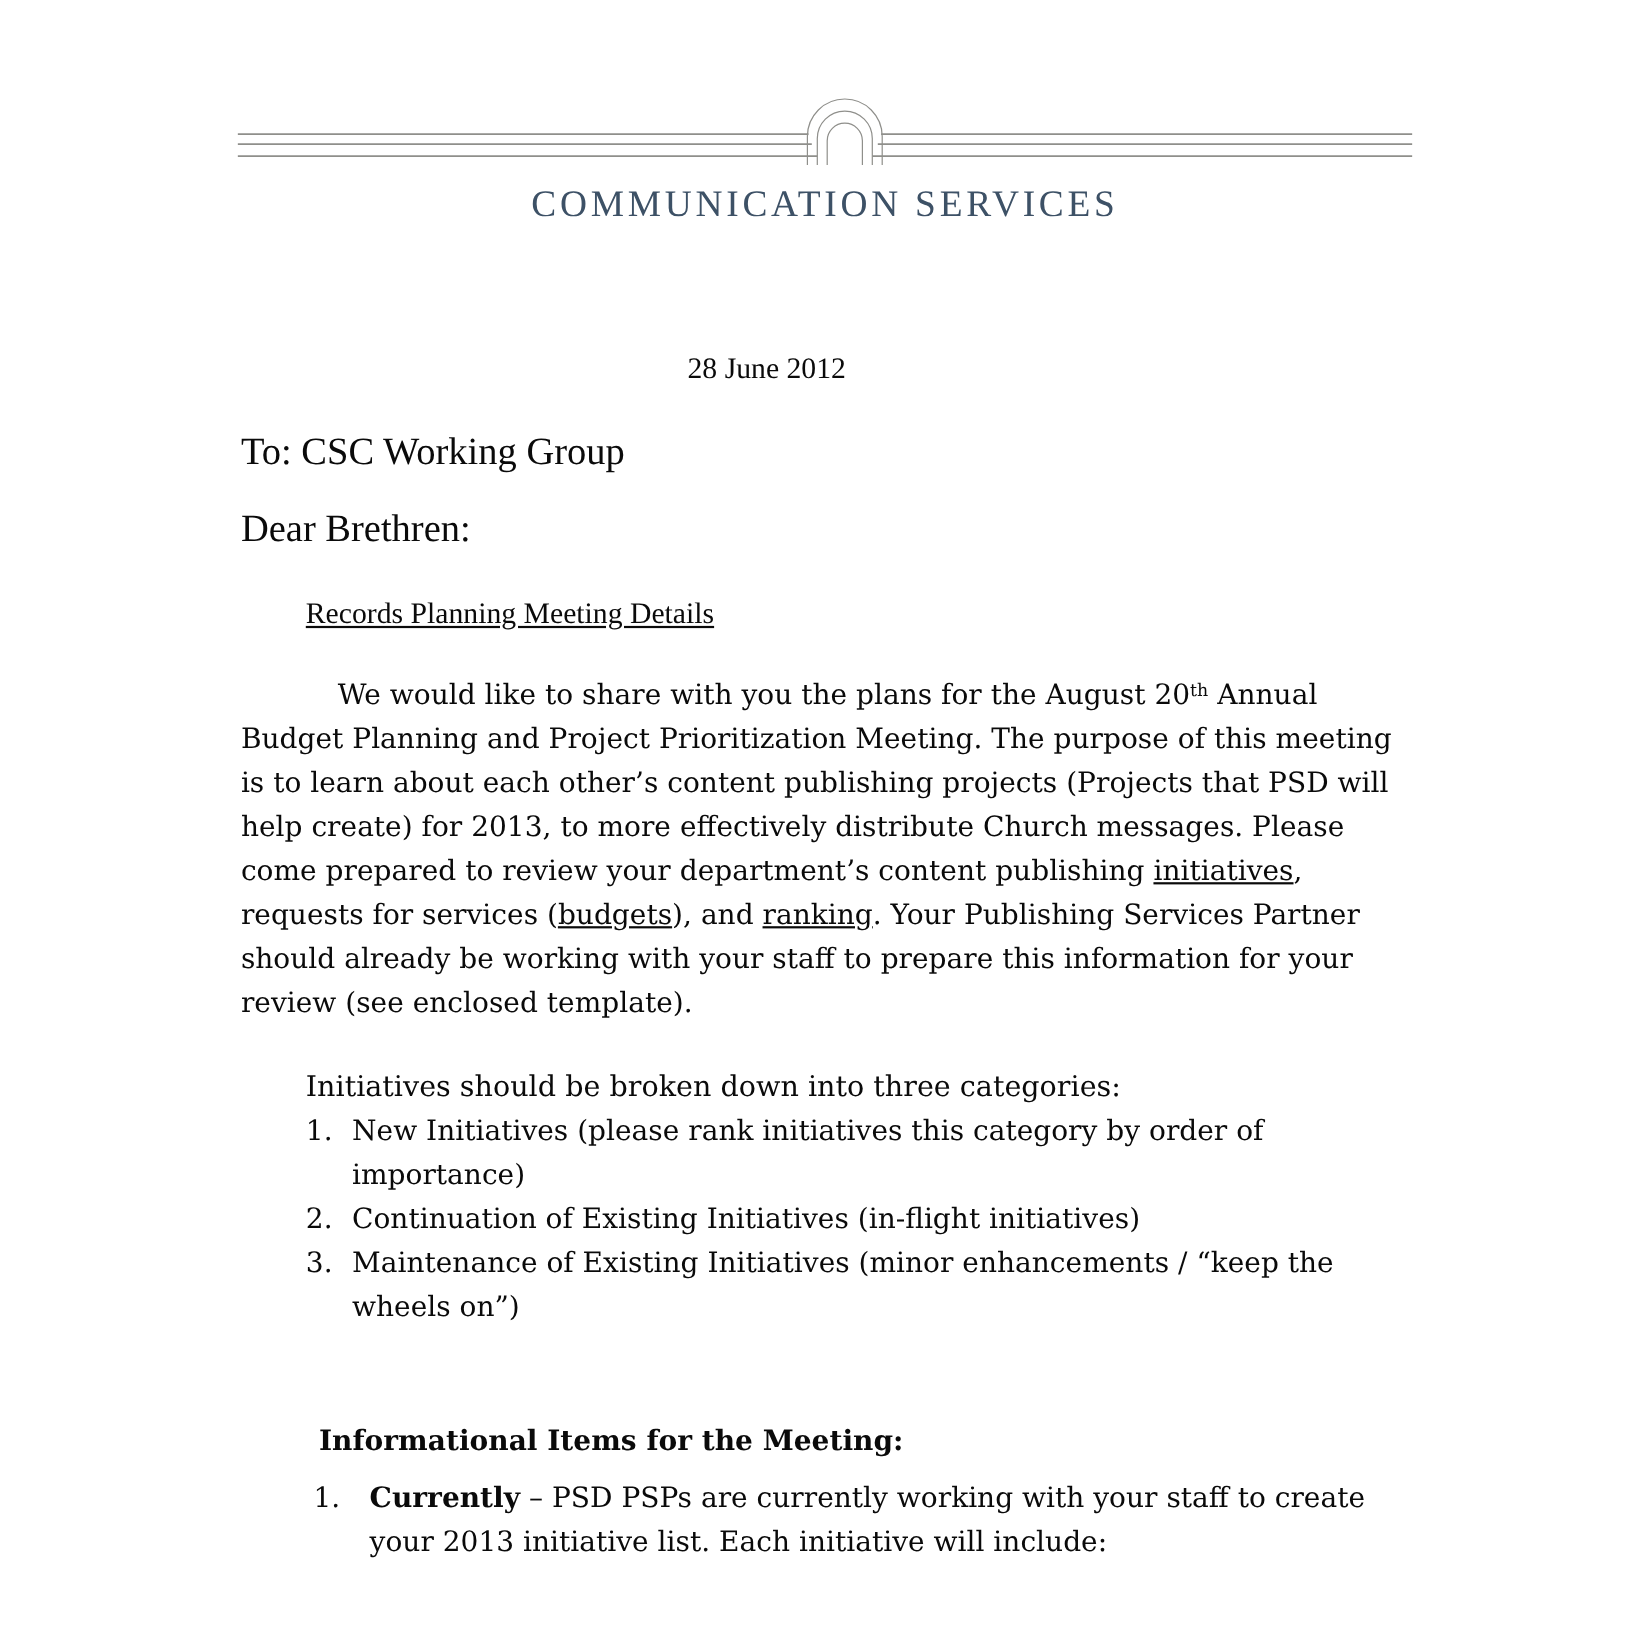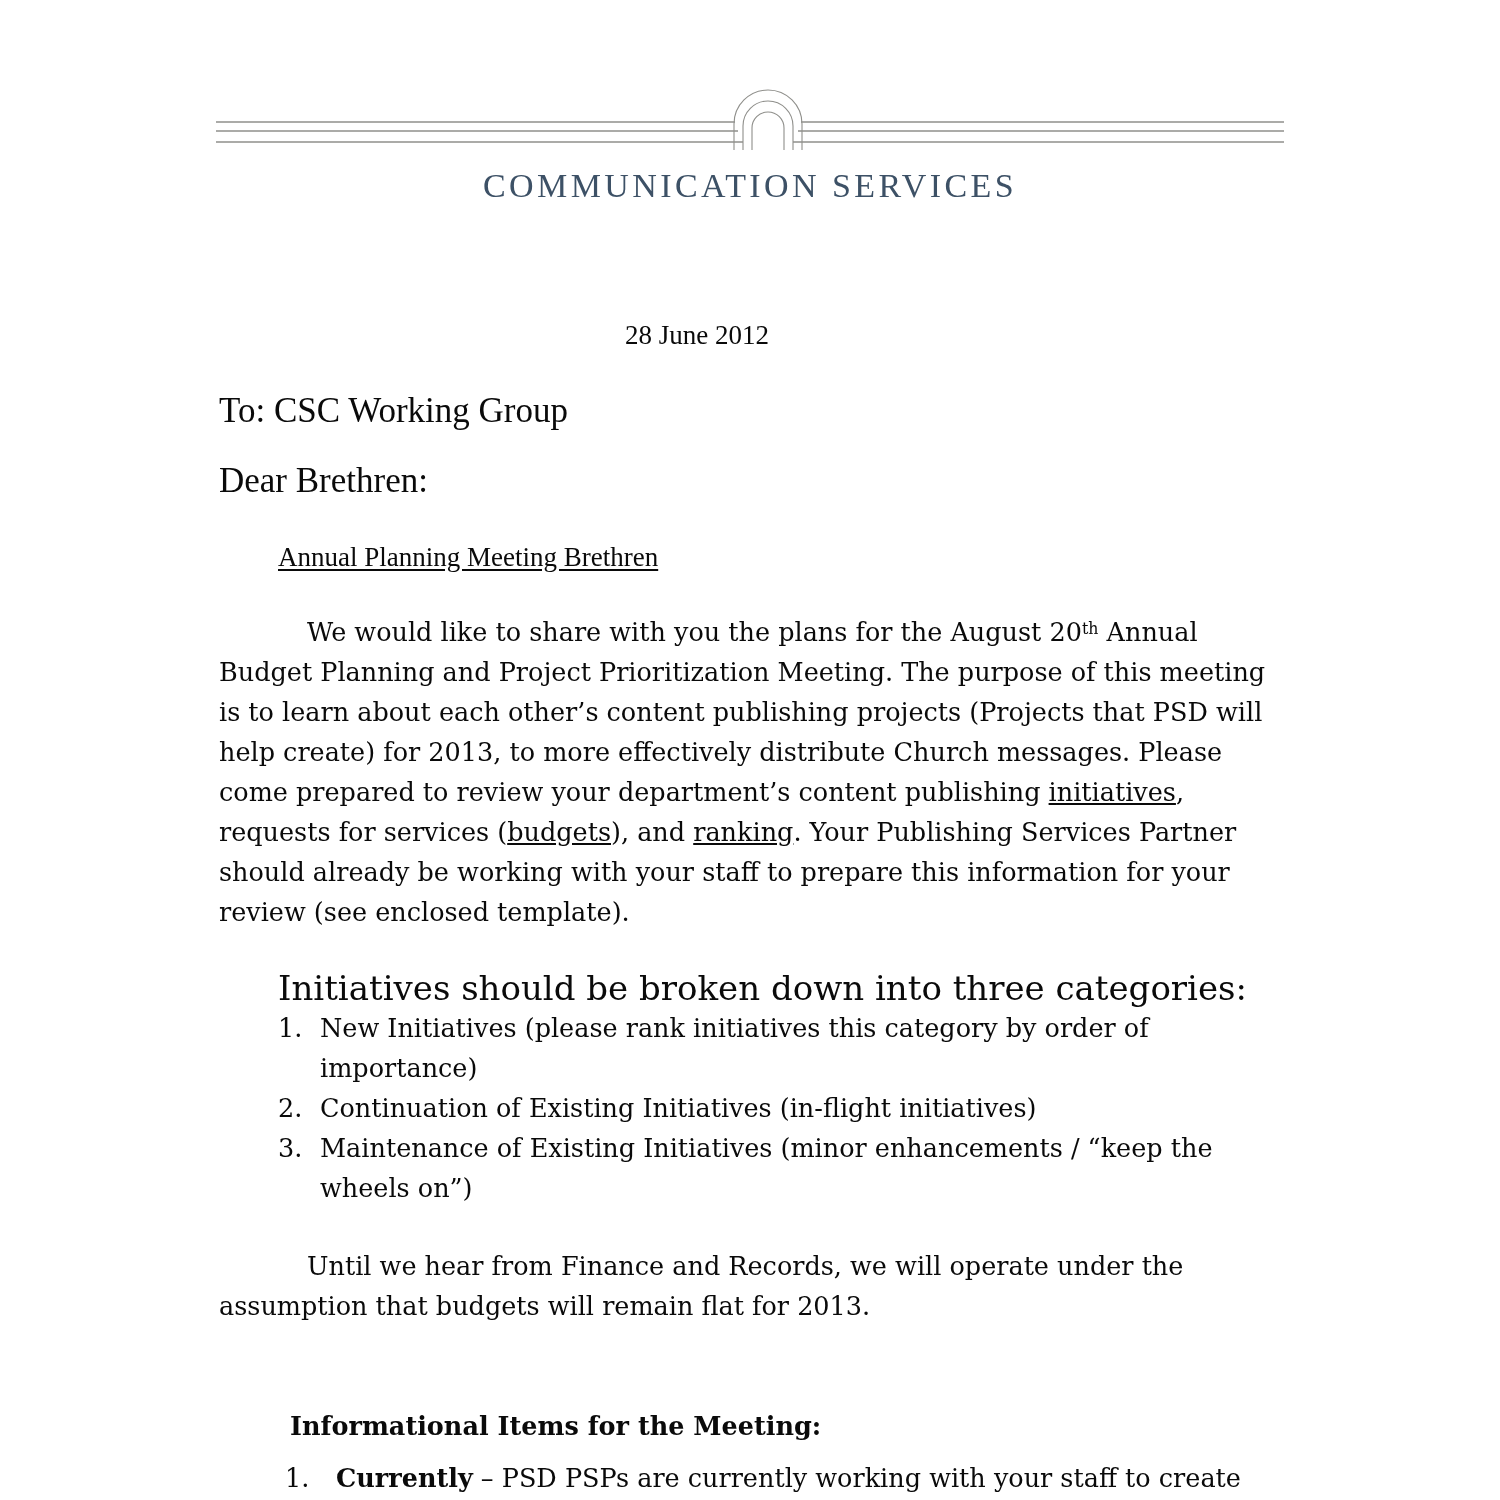--- a/index.html
+++ b/index.html
@@ -121,21 +121,21 @@
     font-size: 25.5px;
     line-height: 40px;
   }
 
   .u { text-decoration: underline; text-underline-offset: 2px; }
   sup { font-size: 0.62em; vertical-align: 0.45em; line-height: 0; }
 
   .list-lead {
     margin: 0 0 0 0;
     padding-left: 59px;
-    font-size: 34px;
+    font-size: 26px;
     line-height: 40px;
   }
 
   ol.num-list {
     list-style: none;
     margin: 0;
     padding: 0;
   }
   ol.num-list > li {
     position: relative;
@@ -203,35 +203,34 @@
   </div>
 
   <div class="doc-body">
 
     <div class="date-line">28 June 2012</div>
 
     <div class="addr-line">To: CSC Working Group</div>
 
     <div class="salutation">Dear Brethren:</div>
 
-    <div class="section-heading"><span class="u"> Annual Planning Meeting Brethren</span></div>
+    <div class="section-heading"><span class="u"> Records Planning Meeting Details</span></div>
 
     <p class="para"><span>We would like to share with you the plans for the August 20</span><sup>th</sup><span> Annual Budget Planning and Project Prioritization Meeting.  The purpose of this meeting is to learn about each other’s content publishing projects (Projects that PSD will help create) for 2013, to more effectively distribute Church messages.  Please come prepared to review your department’s content publishing </span><span class="u">initiatives</span><span>, requests for services (</span><span class="u">budgets</span><span>), and </span><span class="u">ranking</span><span>.   Your Publishing Services Partner should already be working with your staff to prepare this information for your review (see enclosed template).</span></p>
 
     <div class="list-lead">Initiatives should be broken down into three categories:</div>
 
     <ol class="num-list">
       <li><span class="marker">1.</span><span>New Initiatives (please rank initiatives this category by order of importance)</span></li>
       <li><span class="marker">2.</span><span>Continuation of Existing Initiatives (in-flight initiatives)</span></li>
       <li><span class="marker">3.</span><span>Maintenance of Existing Initiatives (minor enhancements / “keep the wheels on”)</span></li>
     </ol>
 
     <div class="gap-38"></div>
 
-    <p class="para">Until we hear from Finance and Records, we will operate under the assumption that budgets will remain flat for 2013.</p>
 
     <div class="gap-32"></div>
 
     <div class="info-heading">Informational Items for the Meeting:</div>
 
     <ol class="num-list info-list">
       <li><span class="marker">1.</span><span class="bold">Currently</span><span> – PSD PSPs are currently working with your staff to create your 2013 initiative list.  Each initiative will include:</span></li>
     </ol>
 
   </div>

